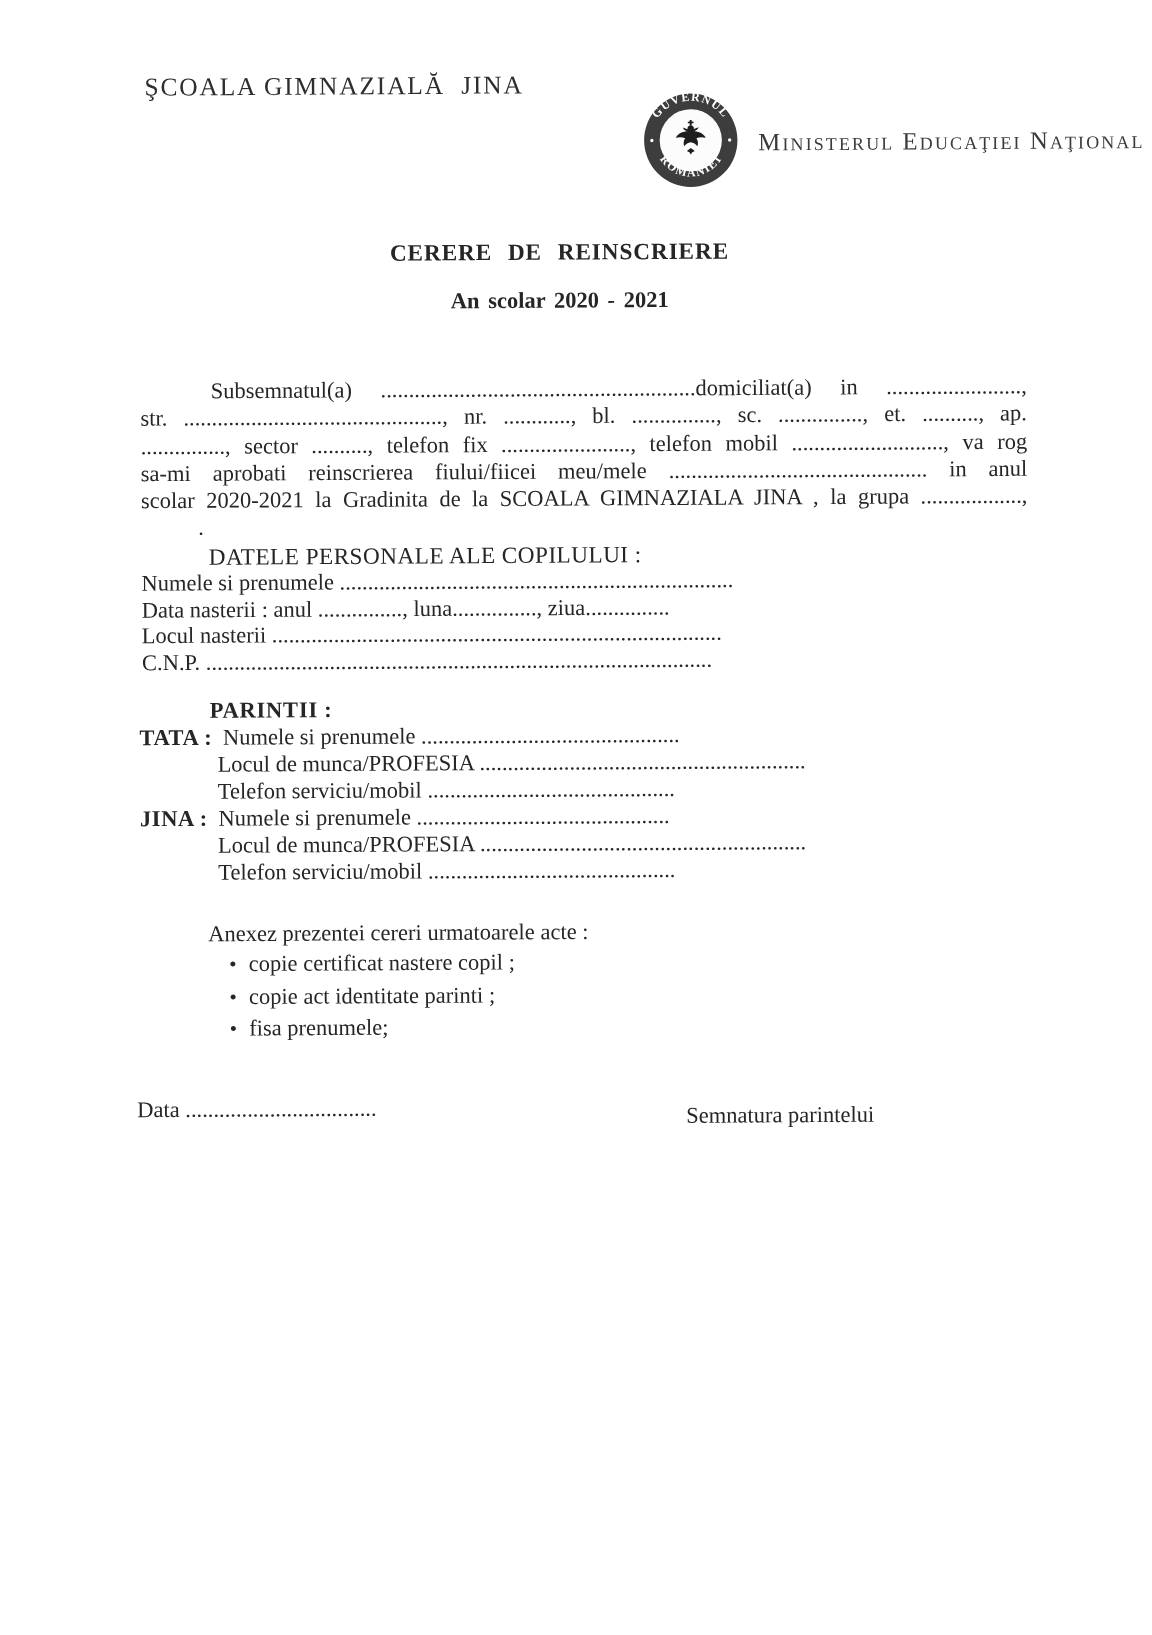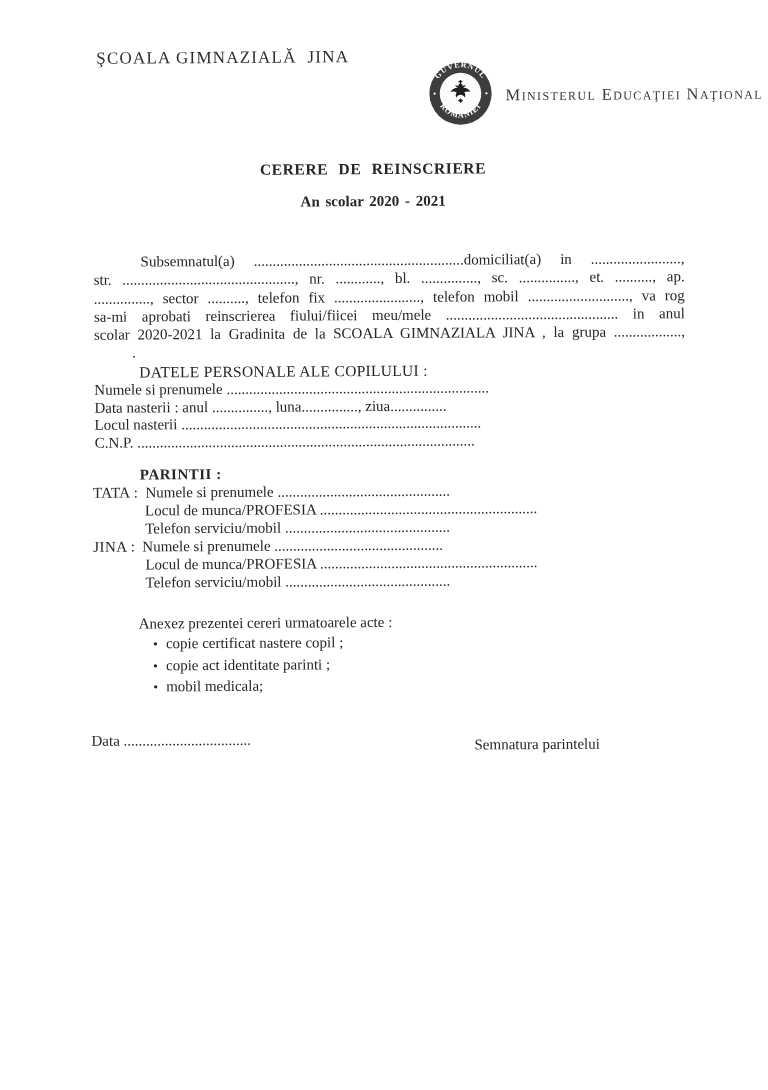--- a/index.html
+++ b/index.html
@@ -50,34 +50,34 @@
     font-size: 15px; line-height: 17.8px;
   }
   .section-heading-caps { margin-left: 45px; font-size: 15.5px; letter-spacing: 0.3px; }
 
   
   .parents-section {
     position: absolute; left: 93px; top: 464px; width: 610px;
     font-size: 15px; line-height: 18px;
   }
   .bold-heading { margin-left: 47px; font-weight: bold; letter-spacing: 0.5px; }
-  .plabel { font-weight: normal; letter-spacing: 0.4px; margin-right: 7px; }
+  .plabel { font-weight: bold; letter-spacing: 0.4px; margin-right: 7px; }
   .pindent { margin-left: 52px; }
 
   
   .annex-section {
     position: absolute; left: 138px; top: 612px; width: 480px;
     font-size: 15px; line-height: 20.4px;
   }
   .bullet-row { margin-left: 14px; }
   .bullet-glyph { display: inline-block; width: 13px; font-size: 14px; }
 
   
   .date-line { position: absolute; left: 90px; top: 731px; font-size: 15px; }
-  .signature-line { position: absolute; left: 473px; top: 737px; font-size: 15px; }
+  .signature-line { position: absolute; left: 456px; top: 737px; font-size: 15px; }
 </style>
 </head>
 <body>
 
 <div class="sheet">
 
   <div>
     <div class="school-name">ŞCOALA GIMNAZIALĂ  JINA</div>
 
     <svg class="gov-seal" viewBox="0 0 70 70">
@@ -134,19 +134,19 @@
     <div class="pindent">Telefon serviciu/mobil ............................................</div>
     <div><span class="plabel">JINA :</span><span>Numele si prenumele .............................................</span></div>
     <div class="pindent">Locul de munca/PROFESIA ..........................................................</div>
     <div class="pindent">Telefon serviciu/mobil ............................................</div>
   </div>
 
   <div class="annex-section">
     <div>Anexez prezentei cereri urmatoarele acte :</div>
     <div class="bullet-row"><span class="bullet-glyph">•</span><span>copie certificat nastere copil ;</span></div>
     <div class="bullet-row"><span class="bullet-glyph">•</span><span>copie act identitate parinti ;</span></div>
-    <div class="bullet-row"><span class="bullet-glyph">•</span><span>mobil medicala;</span></div>
+    <div class="bullet-row"><span class="bullet-glyph">•</span><span>fisa prenumele;</span></div>
   </div>
 
   <div class="date-line">Data ..................................</div>
   <div class="signature-line">Semnatura parintelui</div>
 
 </div>
 
 </body></html>

